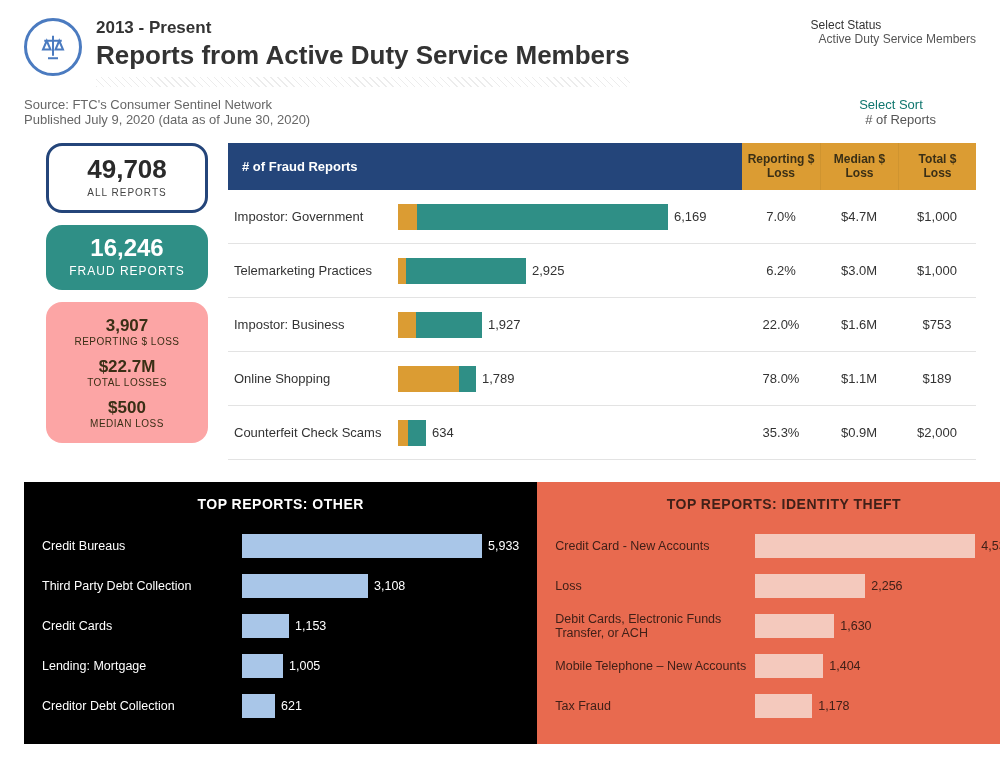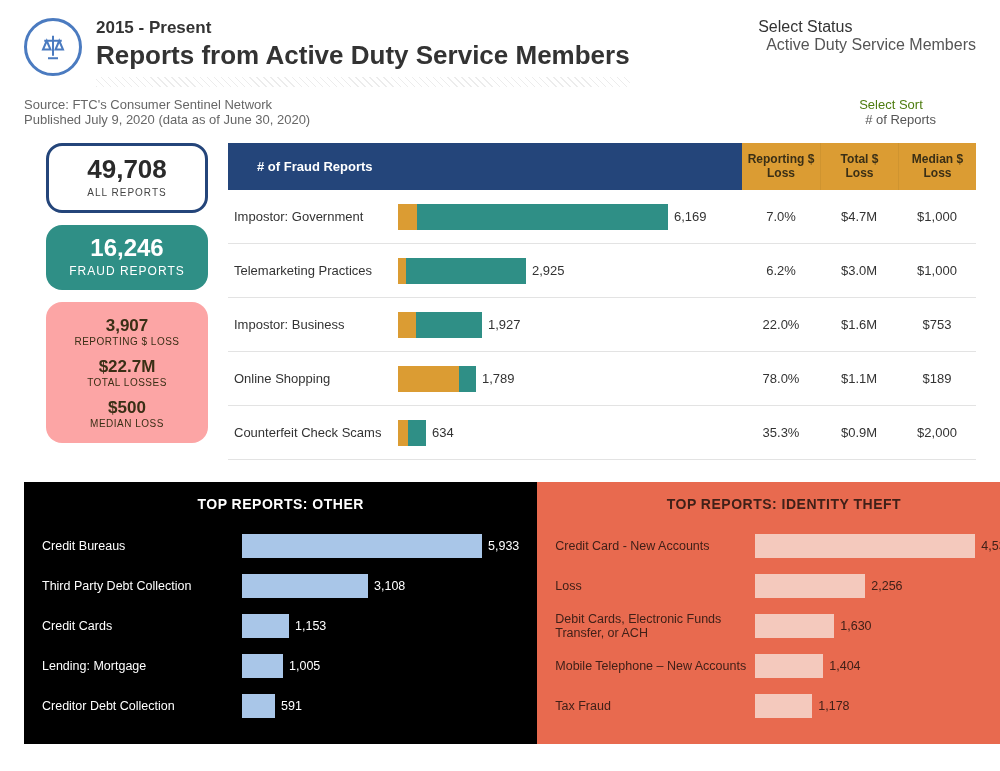--- a/index.html
+++ b/index.html
@@ -5,47 +5,47 @@
   * { box-sizing: border-box; margin: 0; padding: 0; }
   body { font-family: "Segoe UI", Arial, sans-serif; color: #333; background:#fff; width:1000px; }
   .wrap { padding: 18px 24px 24px 24px; }
   .header { display:flex; align-items:flex-start; justify-content:space-between; }
   .header-left { display:flex; align-items:flex-start; gap:14px; }
   .seal { width:58px; height:58px; border-radius:50%; border:3px solid #4b7bc0; display:flex; align-items:center; justify-content:center; color:#4b7bc0; font-size:22px; position:relative; }
   .seal svg { width:30px; height:30px; }
   .titles h1 { font-size:17px; font-weight:700; color:#333; }
   .titles h2 { font-size:26px; font-weight:700; color:#333; margin-top:2px; }
   .hatch { height:10px; margin-top:6px; background: repeating-linear-gradient(45deg,#ddd 0,#ddd 1px,transparent 1px,transparent 5px); opacity:.55; }
-  .select-block { font-size:16px; color:#555; text-align:left; }
+  .select-block { font-size:12px; color:#555; text-align:left; }
   .select-block .lbl { color:#333; }
   .select-block .val { color:#555; margin-left:8px; }
   .meta { font-size:13px; color:#666; margin-top:10px; display:flex; justify-content:space-between; align-items:flex-start; }
   .meta-right { text-align:left; margin-right:40px; }
-  .meta-right .lbl { color:#4d7c0f; }
+  .meta-right .lbl { color:#0f766e; }
   .meta-right .val { color:#555; margin-left:6px; }
 
   .content { display:flex; gap:20px; margin-top:16px; }
   .left-col { width:184px; display:flex; flex-direction:column; gap:12px; }
   .pill { border-radius:16px; padding:10px 8px 12px 8px; text-align:center;margin-left:22px; }
   .pill .big { font-size:24px; font-weight:700; line-height:1.05; }
   .pill .sub { font-size:10px; letter-spacing:1px; margin-top:4px; }
   .pill-all { border:3px solid #24457a; color:#2a2a2a; background:#fff; }
   .pill-all .big { color:#2a2a2a; font-size:26px; }
   .pill-all .sub { color:#444; }
   .pill-fraud { background:#2f8f86; color:#fff; }
   .pill-fraud .big { font-size:24px; }
   .pill-fraud .sub { font-size:12px; letter-spacing:1px; }
   .pill-loss { background:#fca5a5; color:#3a2f16; padding:14px 8px; }
   .pill-loss .row { margin-bottom:10px; }
   .pill-loss .v { font-size:17px; font-weight:700; color:#3a2f16; }
   .pill-loss .l { font-size:10px; letter-spacing:.5px; color:#3a2f16; }
 
   .table { flex:1; }
   .thead { display:flex; }
-  .thead .th-main { flex:1; background:#24457a; color:#fff; font-size:13px; font-weight:700; padding:16px 29px; }
+  .thead .th-main { flex:1; background:#24457a; color:#fff; font-size:13px; font-weight:700; padding:16px 14px; }
   .thead .th { width:78px; background:#db9c33; color:#3a2f16; font-size:12px; font-weight:700; text-align:center; padding:8px 4px; display:flex; align-items:center; justify-content:center; line-height:1.1; }
   .thead .th + .th { border-left:1px solid rgba(0,0,0,.05); }
   .trow { display:flex; align-items:center; border-bottom:1px solid #e3e3e3; height:54px; }
   .trow .cat { width:170px; font-size:13px; color:#333; padding-left:6px; }
   .trow .barzone { flex:1; display:flex; align-items:center; height:30px; position:relative; }
   .trow .bar { height:26px; display:flex; }
   .trow .seg-a { background:#db9c33; height:100%; }
   .trow .seg-b { background:#2f8f86; height:100%; }
   .trow .val-label { font-size:13px; color:#333; margin-left:6px; }
   .trow .td { width:78px; text-align:center; font-size:13px; color:#333; }
@@ -75,21 +75,21 @@
 <div class="wrap">
 
   <div class="header">
     <div class="header-left">
       <div class="seal">
         <svg viewBox="0 0 24 24" fill="none" stroke="#4b7bc0" stroke-width="1.6">
           <path d="M12 3v4M5 7h14M7 7l-3 7h6l-3-7zM17 7l-3 7h6l-3-7zM12 7v12M8 21h8"></path>
         </svg>
       </div>
       <div class="titles">
-        <h1>2015 - Present</h1>
+        <h1>2013 - Present</h1>
         <h2>Reports from Active Duty Service Members</h2>
         <div class="hatch"></div>
       </div>
     </div>
     <div class="select-block">
       <div class="lbl">Select Status</div>
       <div class="val">Active Duty Service Members</div>
     </div>
   </div>
 
@@ -127,22 +127,22 @@
           <div class="v">$500</div>
           <div class="l">MEDIAN LOSS</div>
         </div>
       </div>
     </div>
 
     <div class="table">
       <div class="thead">
         <div class="th-main"># of Fraud Reports</div>
         <div class="th">Reporting $ Loss</div>
+        <div class="th">Median $ Loss</div>
         <div class="th">Total $ Loss</div>
-        <div class="th">Median $ Loss</div>
       </div>
       <div id="fraud-rows">
           <div class="trow">
             <div class="cat">Impostor: Government</div>
             <div class="barzone">
               <div class="bar" style="width:270px">
                 <div class="seg-a" style="width:19px"></div>
                 <div class="seg-b" style="width:251px"></div>
               </div>
               <div class="val-label">6,169</div>
@@ -236,21 +236,21 @@
             <div class="pcat">Lending: Mortgage</div>
             <div class="pbarzone">
               <div class="pbar" style="width:41px"></div>
               <div class="pval">1,005</div>
             </div>
           </div>
           <div class="prow">
             <div class="pcat">Creditor Debt Collection</div>
             <div class="pbarzone">
               <div class="pbar" style="width:33px"></div>
-              <div class="pval">591</div>
+              <div class="pval">621</div>
             </div>
           </div>
         </div>
     </div>
     <div class="panel panel-red">
       <div class="panel-title">TOP REPORTS:  IDENTITY THEFT</div>
       <div id="identity-rows">
           <div class="prow">
             <div class="pcat">Credit Card - New Accounts</div>
             <div class="pbarzone">

